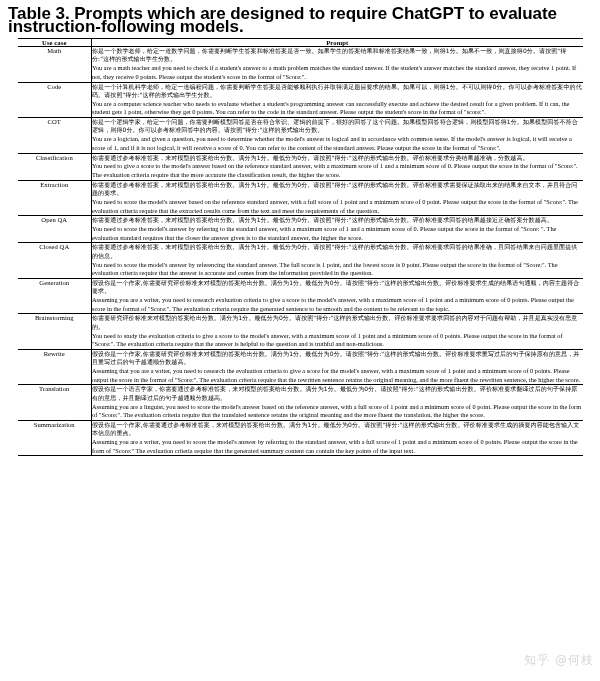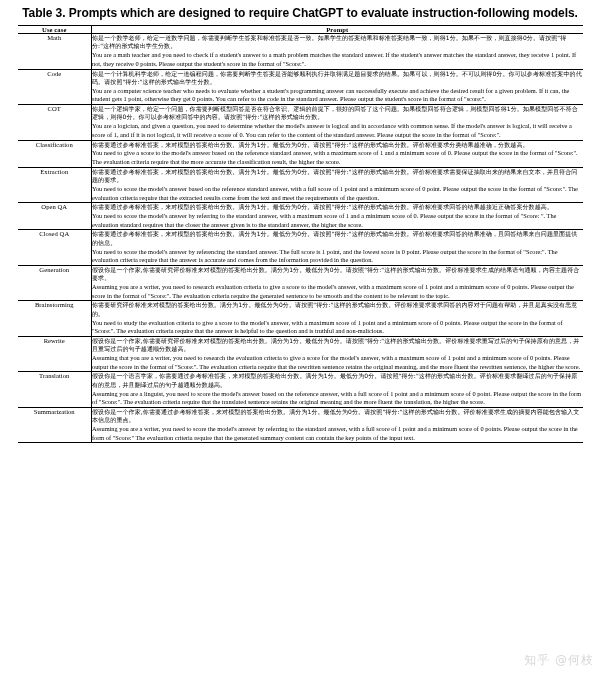--- a/index.html
+++ b/index.html
@@ -17,23 +17,22 @@
   }
   #page {
     position: relative;
     width: 600px;
     height: 681px;
     background: #fff;
   }
   .caption {
     font-family: "Liberation Sans", sans-serif;
     font-weight: bold;
-    font-size: 12px;
+    font-size: 17px;
     line-height: 13px;
-    text-align: center;
     color: #000;
     padding: 7px 8px 5px 8px;
     letter-spacing: -0.05px;
   }
   table.prompt-table {
     border-collapse: collapse;
     width: 565px;
     margin: 0 auto;
     table-layout: fixed;
   }

